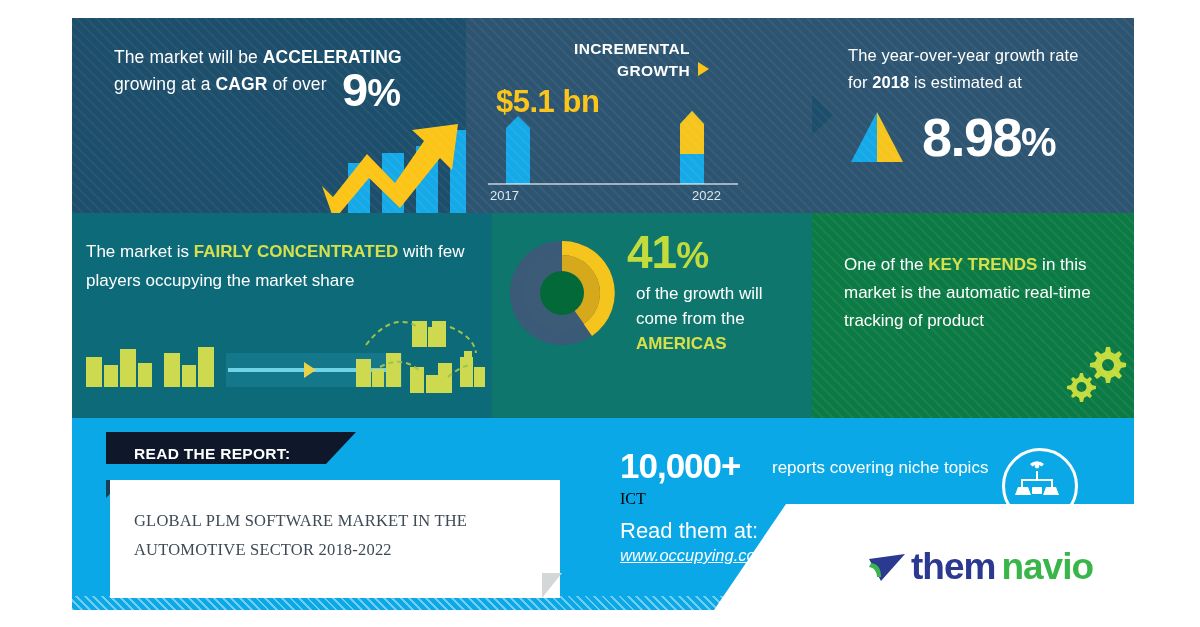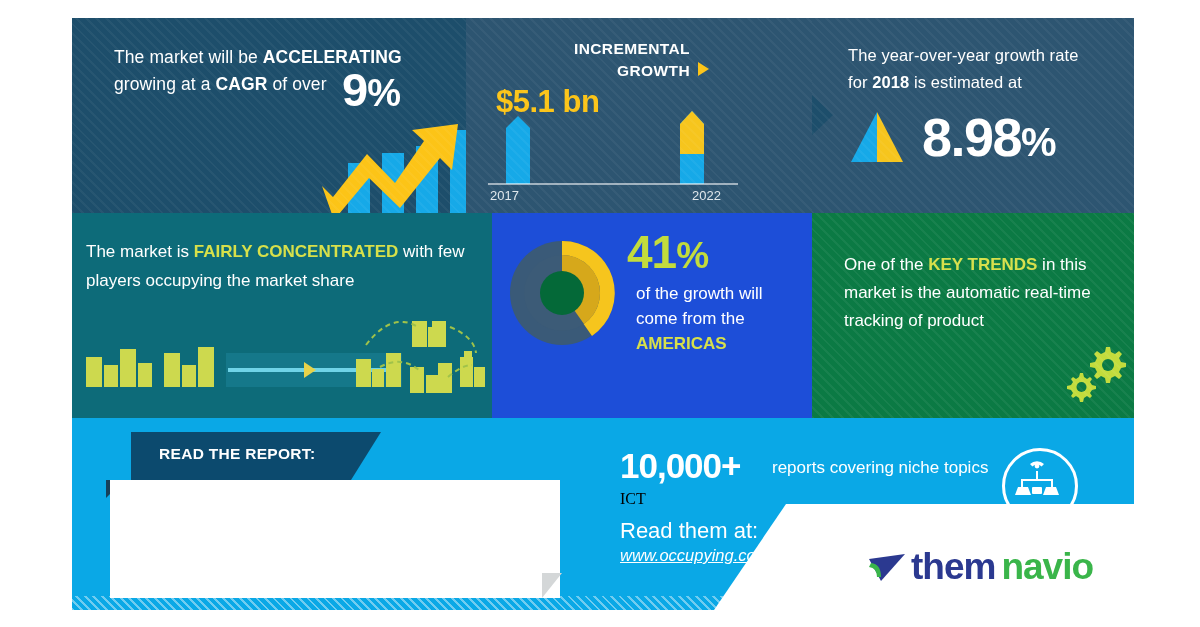--- a/index.html
+++ b/index.html
@@ -59,44 +59,43 @@
 
   
   .r1c-text{position:absolute;left:36px;top:24px;width:270px;font-size:16.5px;line-height:27px;}
   .r1c-val{position:absolute;left:110px;top:88px;font-size:54px;font-weight:bold;color:#fff;letter-spacing:-1.5px;}
   .r1c-val .pct{font-size:40px;}
   .tri-ic{position:absolute;left:35px;top:92px;width:60px;height:55px;}
 
   
   .r2{position:absolute;left:0;top:195px;width:1062px;height:205px;}
   .r2a{position:absolute;left:0;top:0;width:420px;height:205px;background:#0d6b79;}
-  .r2b{position:absolute;left:420px;top:0;width:320px;height:205px;background:#1d4ed8;}
+  .r2b{position:absolute;left:420px;top:0;width:320px;height:205px;background:#0f766e;}
   .r2c{position:absolute;left:740px;top:0;width:322px;height:205px;background:#0b7a44;}
 
   .r2a-text{position:absolute;left:14px;top:24px;width:398px;font-size:17px;line-height:29px;color:#fff;}
   .hl-y{color:#d7e04a;font-weight:bold;}
   .pct41{position:absolute;left:135px;top:16px;font-size:46px;font-weight:bold;color:#c3dc3c;line-height:46px;letter-spacing:-1px;}
   .pct41 .pct{font-size:37px;}
   .r2b-text{position:absolute;left:144px;top:68px;width:180px;font-size:17px;line-height:25px;color:#fff;}
   .r2c-text{position:absolute;left:32px;top:38px;width:272px;font-size:17px;line-height:28px;color:#fff;}
 
   
   .r3{position:absolute;left:0;top:400px;width:1062px;height:192px;background:#0aa8e6;}
   .r3 .wht{
     position:absolute;right:0;bottom:0;width:420px;height:106px;background:#ffffff;
     clip-path:polygon(72px 0,100% 0,100% 100%,0 100%);
   }
   .r3 .hatchstrip{
     position:absolute;left:0;bottom:0;width:1062px;height:14px;
     background:repeating-linear-gradient(45deg,rgba(255,255,255,.42) 0 2px,rgba(0,0,0,0) 2px 6px);
   }
   .ribbon{
-    position:absolute;left:34px;top:14px;width:250px;height:48px;background:#0c4a6e;
+    position:absolute;left:34px;top:14px;width:250px;height:32px;background:#0f172a;
     clip-path:polygon(0 0,100% 0,88% 100%,0 100%);
-    margin-left:25px;
   }
   .ribbon span{position:absolute;left:28px;top:13px;color:#fff;font-weight:bold;font-size:15.5px;letter-spacing:.3px;}
   .ribbon-tail{position:absolute;left:34px;top:62px;width:18px;height:18px;background:#16405a;
     clip-path:polygon(0 0,100% 0,0 100%);}
   .card{
     position:absolute;left:38px;top:62px;width:450px;height:118px;background:#fff;
   }
   .card-fold{position:absolute;left:470px;top:155px;width:20px;height:25px;background:#d4d7d8;
     clip-path:polygon(0 0,100% 0,0 100%);}
   .card-txt{
@@ -256,20 +255,24 @@
       <div class="wht"></div>
       <div class="hatchstrip"></div>
 
       <div class="ribbon">
         <span>READ THE REPORT:</span>
       </div>
       <div class="ribbon-tail"></div>
 
       <div class="card"></div>
       <div class="card-fold"></div>
+      <div class="card-txt">
+        <span>GLOBAL PLM SOFTWARE MARKET IN THE</span><br>
+        <span>AUTOMOTIVE SECTOR 2018-2022</span>
+      </div>
 
       <div class="k10">10,000+</div>
       <div class="k10sub">reports covering niche topics</div>
       <div class="ict">ICT</div>
       <div class="readat">Read them at:</div>
       <div class="url">www.occupying.com</div>
 
       <div class="ict-circle">
         <svg width="64" height="64" viewBox="0 0 64 64">
           <g fill="#ffffff">

